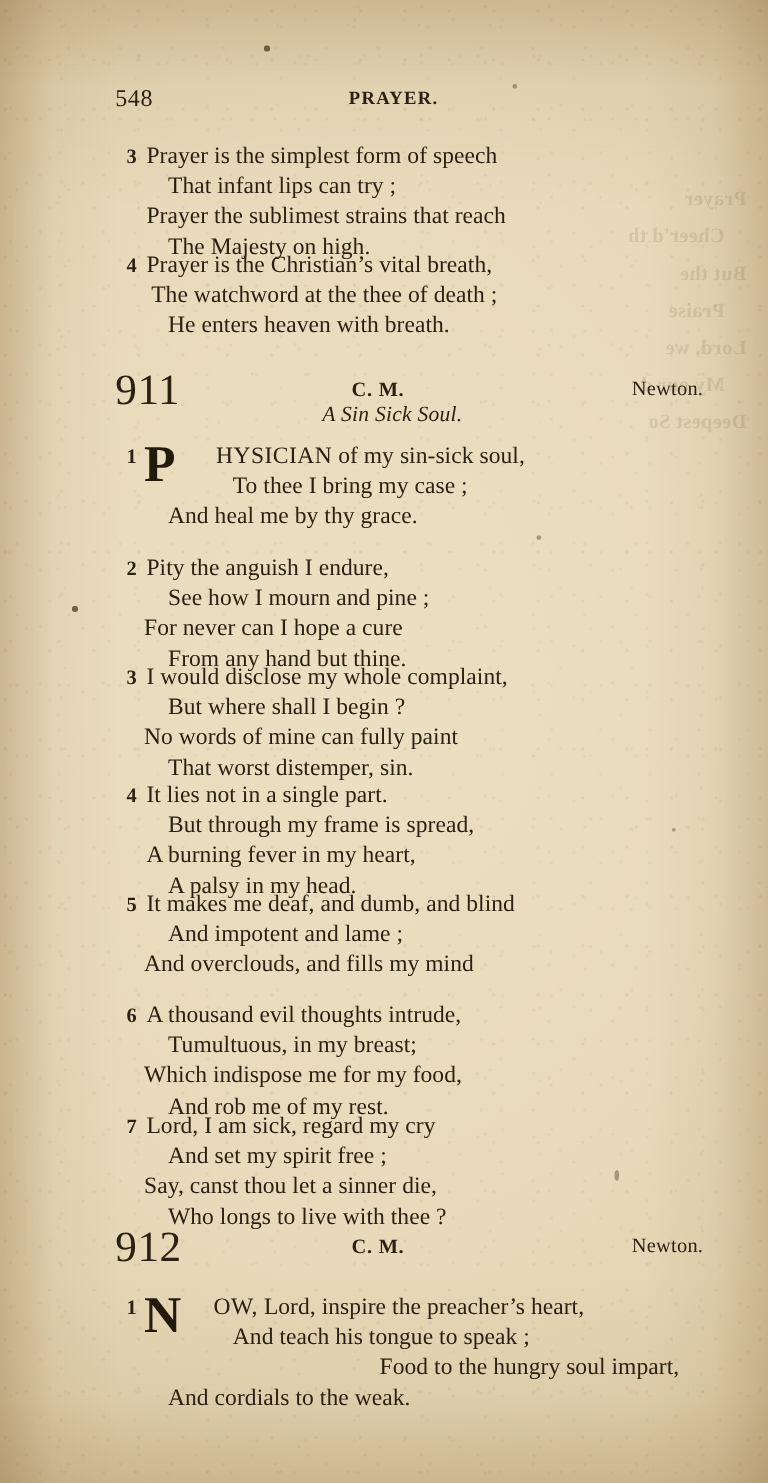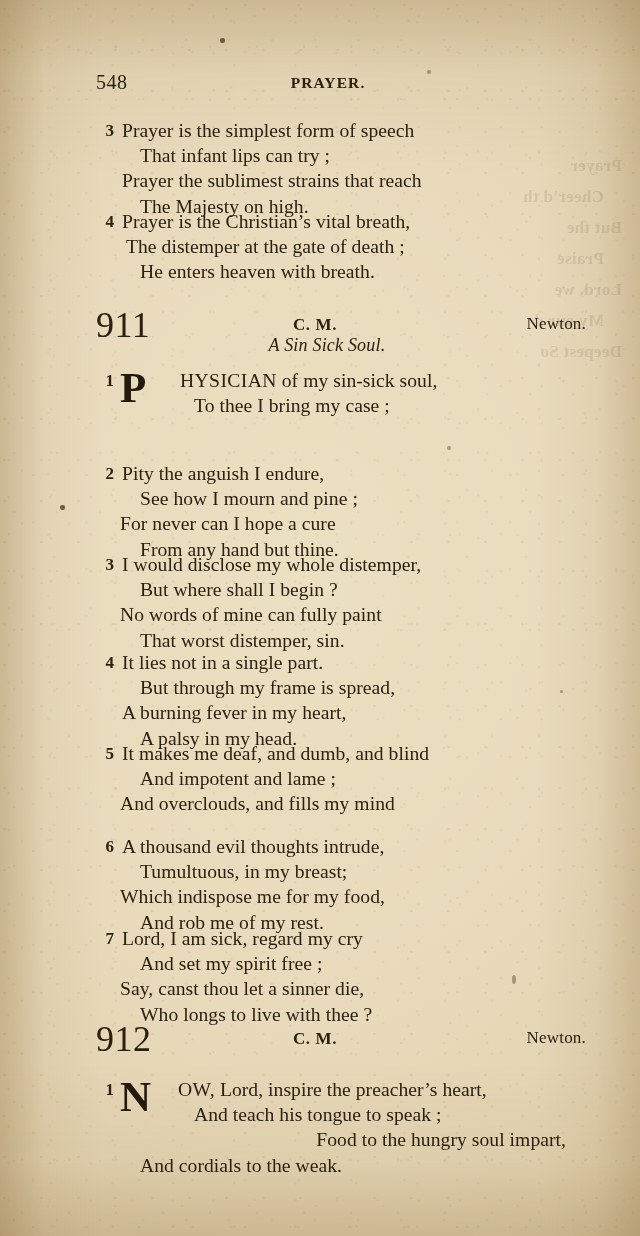--- a/index.html
+++ b/index.html
@@ -253,21 +253,21 @@
         <span>The Majesty on high.</span>
       </div>
     </div>
 
     <div class="stanza" style="top:209px;">
       <div class="vline">
         <span class="vnum">4</span>
         <span>Prayer is the Christian’s vital breath,</span>
       </div>
       <div class="vline" style="padding-left:30px;">
-        <span>The distemper at the gate of death ;</span>
+        <span>The watchword at the thee of death ;</span>
       </div>
       <div class="vline ind">
         <span>He enters heaven with breath.</span>
       </div>
     </div>
 
     <div class="hymnhead" style="top:312px;">
       <div class="hymnno">911</div>
       <div class="meter">C. M.</div>
       <div class="subtitle">A Sin Sick Soul.</div>
@@ -276,20 +276,23 @@
 
     <div class="stanza" style="top:368px;">
       <div class="vline" style="padding-left:84px;">
         <span class="vnum">1</span>
         <span class="dropcap" style="left:24px;top:-2px;">P</span>
         <span class="smallcaps">HYSICIAN</span><span> of my sin-sick soul,</span>
       </div>
       <div class="vline" style="padding-left:98px;">
         <span>To thee I bring my case ;</span>
       </div>
+      <div class="vline ind">
+        <span>And heal me by thy grace.</span>
+      </div>
     </div>
 
     <div class="stanza" style="top:461px;">
       <div class="vline">
         <span class="vnum">2</span>
         <span>Pity the anguish I endure,</span>
       </div>
       <div class="vline ind">
         <span>See how I mourn and pine ;</span>
       </div>
@@ -297,21 +300,21 @@
         <span>For never can I hope a cure</span>
       </div>
       <div class="vline ind">
         <span>From any hand but thine.</span>
       </div>
     </div>
 
     <div class="stanza" style="top:552px;">
       <div class="vline">
         <span class="vnum">3</span>
-        <span>I would disclose my whole distemper,</span>
+        <span>I would disclose my whole complaint,</span>
       </div>
       <div class="vline ind">
         <span>But where shall I begin ?</span>
       </div>
       <div class="vline" style="padding-left:24px;">
         <span>No words of mine can fully paint</span>
       </div>
       <div class="vline ind">
         <span>That worst distemper, sin.</span>
       </div>

